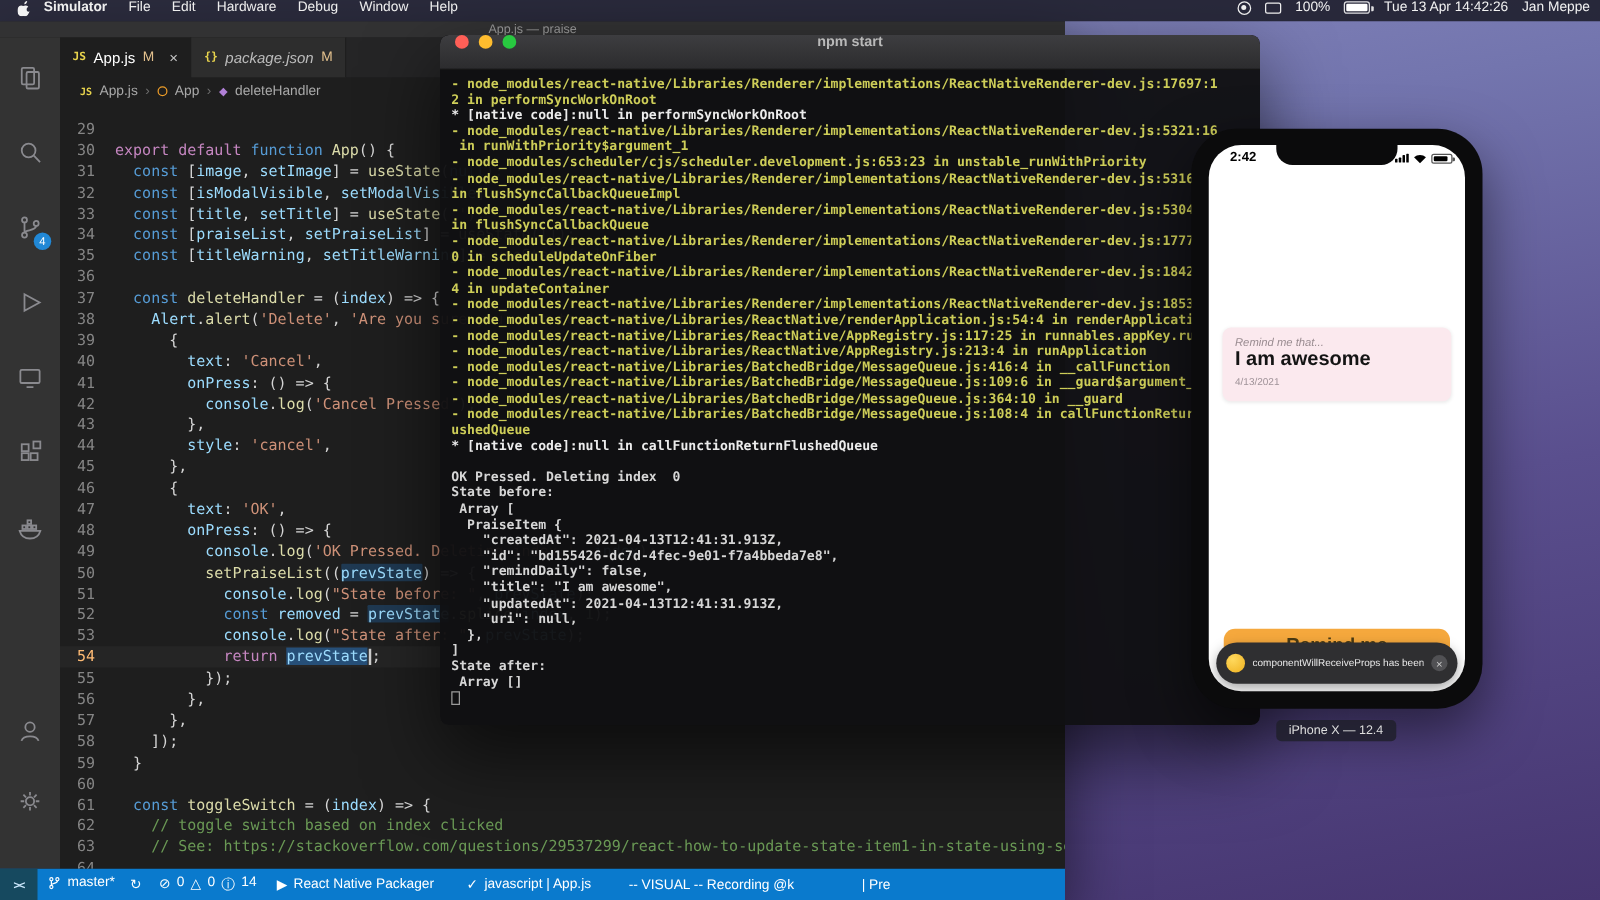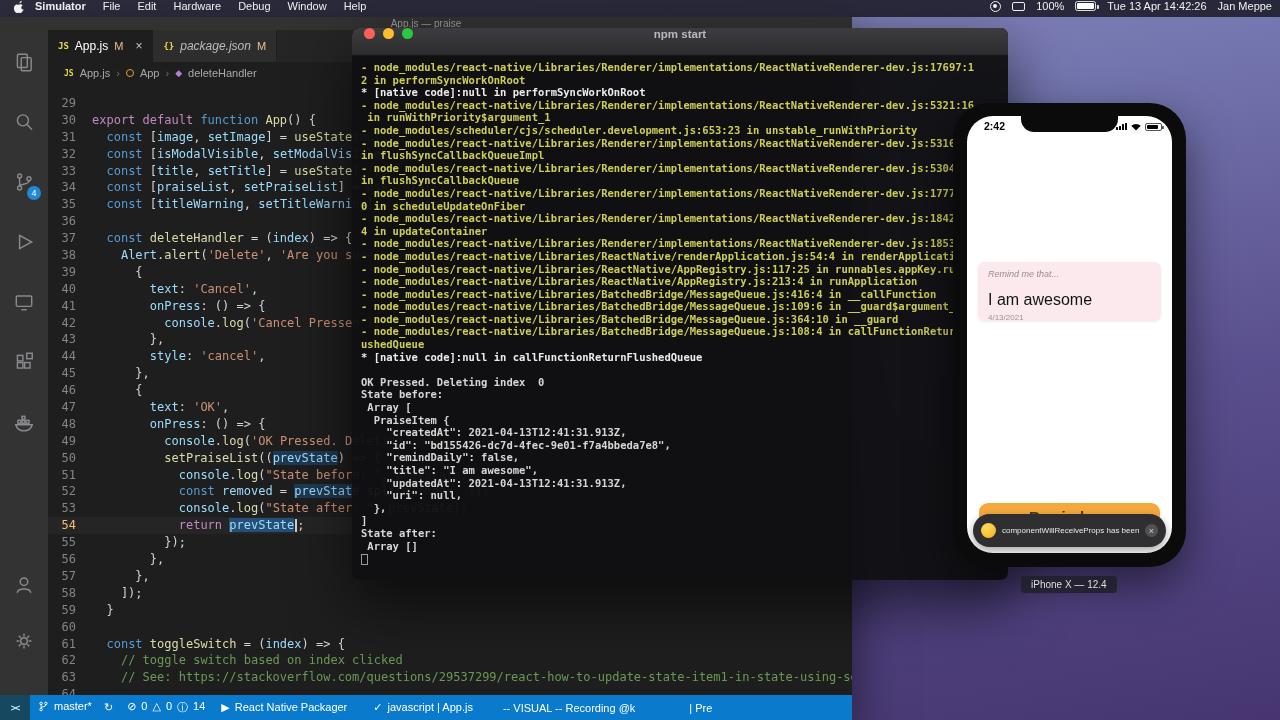--- a/index.html
+++ b/index.html
@@ -95,21 +95,21 @@
   .p-time{position:absolute;left:17px;top:4px;font-size:10.5px;font-weight:bold;color:#000;}
   .p-sticons{position:absolute;right:10px;top:6px;display:flex;align-items:center;gap:3px;}
   .sig{display:flex;align-items:flex-end;gap:1px;}
   .sig i{display:block;width:2px;background:#000;border-radius:.5px;}
   .pbatt{width:17px;height:8px;border:1px solid #555;border-radius:2px;position:relative;}
   .pbatt::before{content:"";position:absolute;left:1px;top:1px;bottom:1px;width:11px;background:#000;border-radius:1px;}
   .pbatt::after{content:"";position:absolute;right:-3px;top:2px;width:2px;height:3px;background:#555;border-radius:0 1px 1px 0;}
   .p-card{position:absolute;left:11px;top:146px;width:183px;height:59px;background:#fbe9ee;border-radius:7px;
     padding:7px 10px 6px;box-shadow:0 1px 3px rgba(0,0,0,.08);}
   .p-hint{font-size:9px;font-style:italic;color:#9a8c91;}
-  .p-title{font-size:16px;font-weight:normal;color:#141414;margin-top:12px;}
+  .p-title{font-size:16px;font-weight:bold;color:#141414;margin-top:0;}
   .p-date{font-size:8px;color:#a09399;margin-top:4px;}
   .p-btn{position:absolute;left:12px;top:387px;width:181px;height:40px;background:#f5a83d;border-radius:9px;
     text-align:center;padding-top:5px;font-size:15px;font-weight:bold;color:#4a3a12;}
   .p-toast{position:absolute;left:6px;top:398px;width:193px;height:33px;background:#2f2f31;border-radius:17px;
     display:flex;align-items:center;padding:0 8px;gap:6px;box-shadow:0 4px 10px rgba(0,0,0,.35);}
   .toast-dot{width:15px;height:15px;border-radius:50%;background:radial-gradient(circle at 35% 30%,#ffd95e,#efb11f);flex:none;}
   .toast-msg{font-size:8px;color:#e9e9e9;flex:1;overflow:hidden;white-space:nowrap;}
   .toast-close{width:13px;height:13px;border-radius:50%;background:#515154;color:#cfcfcf;font-size:9px;
     display:flex;align-items:center;justify-content:center;flex:none;}
   #device-chip{position:absolute;left:1021px;top:576px;background:rgba(32,32,44,.85);color:#dedede;

